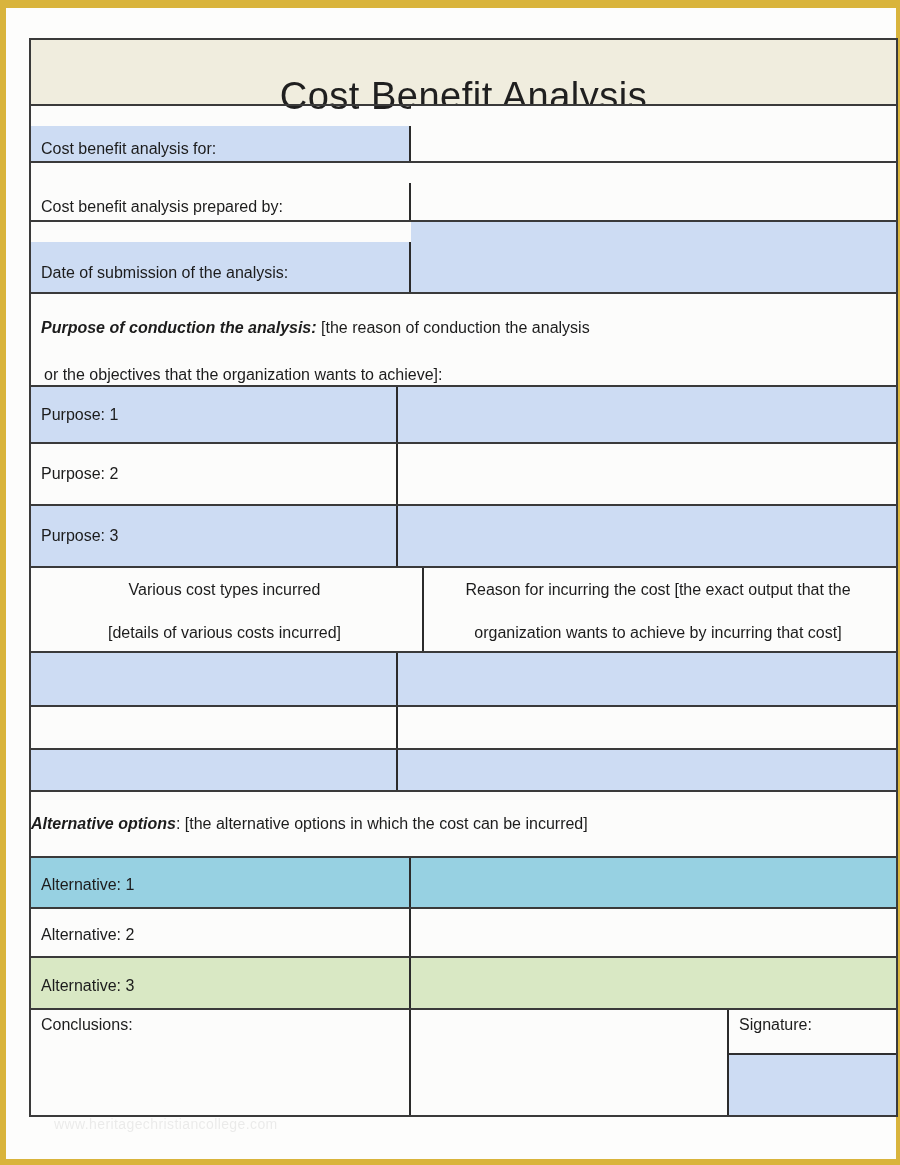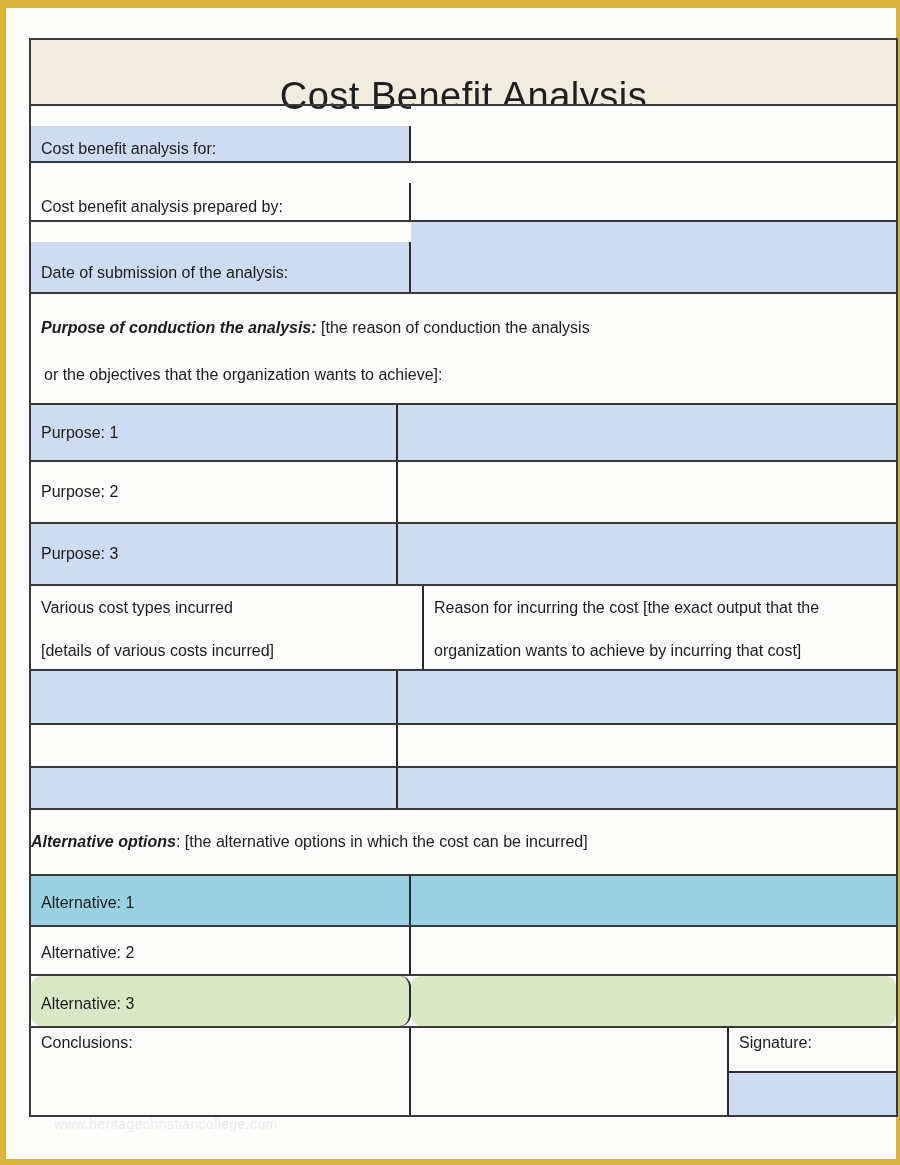--- a/index.html
+++ b/index.html
@@ -26,41 +26,41 @@
   .row.first{border-top:none;}
   .cell{box-sizing:border-box;display:flex;align-items:center;padding-left:10px;}
   .cell-r{flex:1;padding-left:10px;box-sizing:border-box;}
   .vline{border-right:2px solid #2b2b2b;}
   .wa{width:380px;}   
   .wb{width:367px;}   
   .bg-cream{background:#f0edde;}
   .bg-blue{background:#cddcf3;}
   .bg-white{background:#fcfcfb;}
   .bg-teal{background:#97d1e2;}
-  .bg-green{background:#d9e8c4;border-radius:11px;}
+  .bg-green{background:#d9e8c4;}
 
   .h-title{height:64px;}
   .h-r1{height:57px;} .h-r2{height:59px;} .h-r3{height:72px;}
-  .h-ph{height:111px;} .h-p1{height:57px;} .h-p2{height:62px;justify-content:space-between;} .h-p3{height:62px;}
+  .h-ph{height:93px;} .h-p1{height:57px;} .h-p2{height:62px;justify-content:space-between;} .h-p3{height:62px;}
   .h-ch{height:85px;}
   .h-e1{height:54px;} .h-e2{height:43px;} .h-e3{height:42px;}
   .h-ah{height:66px;}
   .h-a1{height:51px;} .h-a2{height:49px;} .h-a3{height:52px;}
   .h-conc{flex:1;}
 
   .title-cell{flex:1;display:flex;align-items:center;justify-content:center;
     font-size:38px;letter-spacing:.5px;color:#1f1f1f;margin-top:48px;}
   .pt10{padding-top:11px;margin-top:20px;}
   .pt4{padding-top:5px;}
 
   .para{display:block;align-items:flex-start;padding:24px 14px 0 10px;line-height:20px;}
   .para .line2{margin-top:27px;padding-left:3px;}
   .bi{font-weight:bold;font-style:italic;}
 
-  .costhead{display:block;padding:12px 14px 0 10px;line-height:20px;}
+  .costhead{display:block;padding:12px 14px 0 10px;line-height:20px;text-align:center;}
   .costhead .line2{margin-top:23px;}
 
   .althead{flex:1;display:flex;align-items:center;}
 
   .conc-c1,.conc-c2{box-sizing:border-box;}
   .conc-c1{width:380px;border-right:2px solid #2b2b2b;padding:6px 0 0 10px;}
   .conc-c2{width:318px;border-right:2px solid #2b2b2b;}
   .conc-c3{flex:1;display:flex;flex-direction:column;}
   .sig-top{height:43px;box-sizing:border-box;padding:6px 0 0 10px;background:#fcfcfb;}
   .sig-bottom{flex:1;background:#cddcf3;border-top:2px solid #2f2f2f;}

